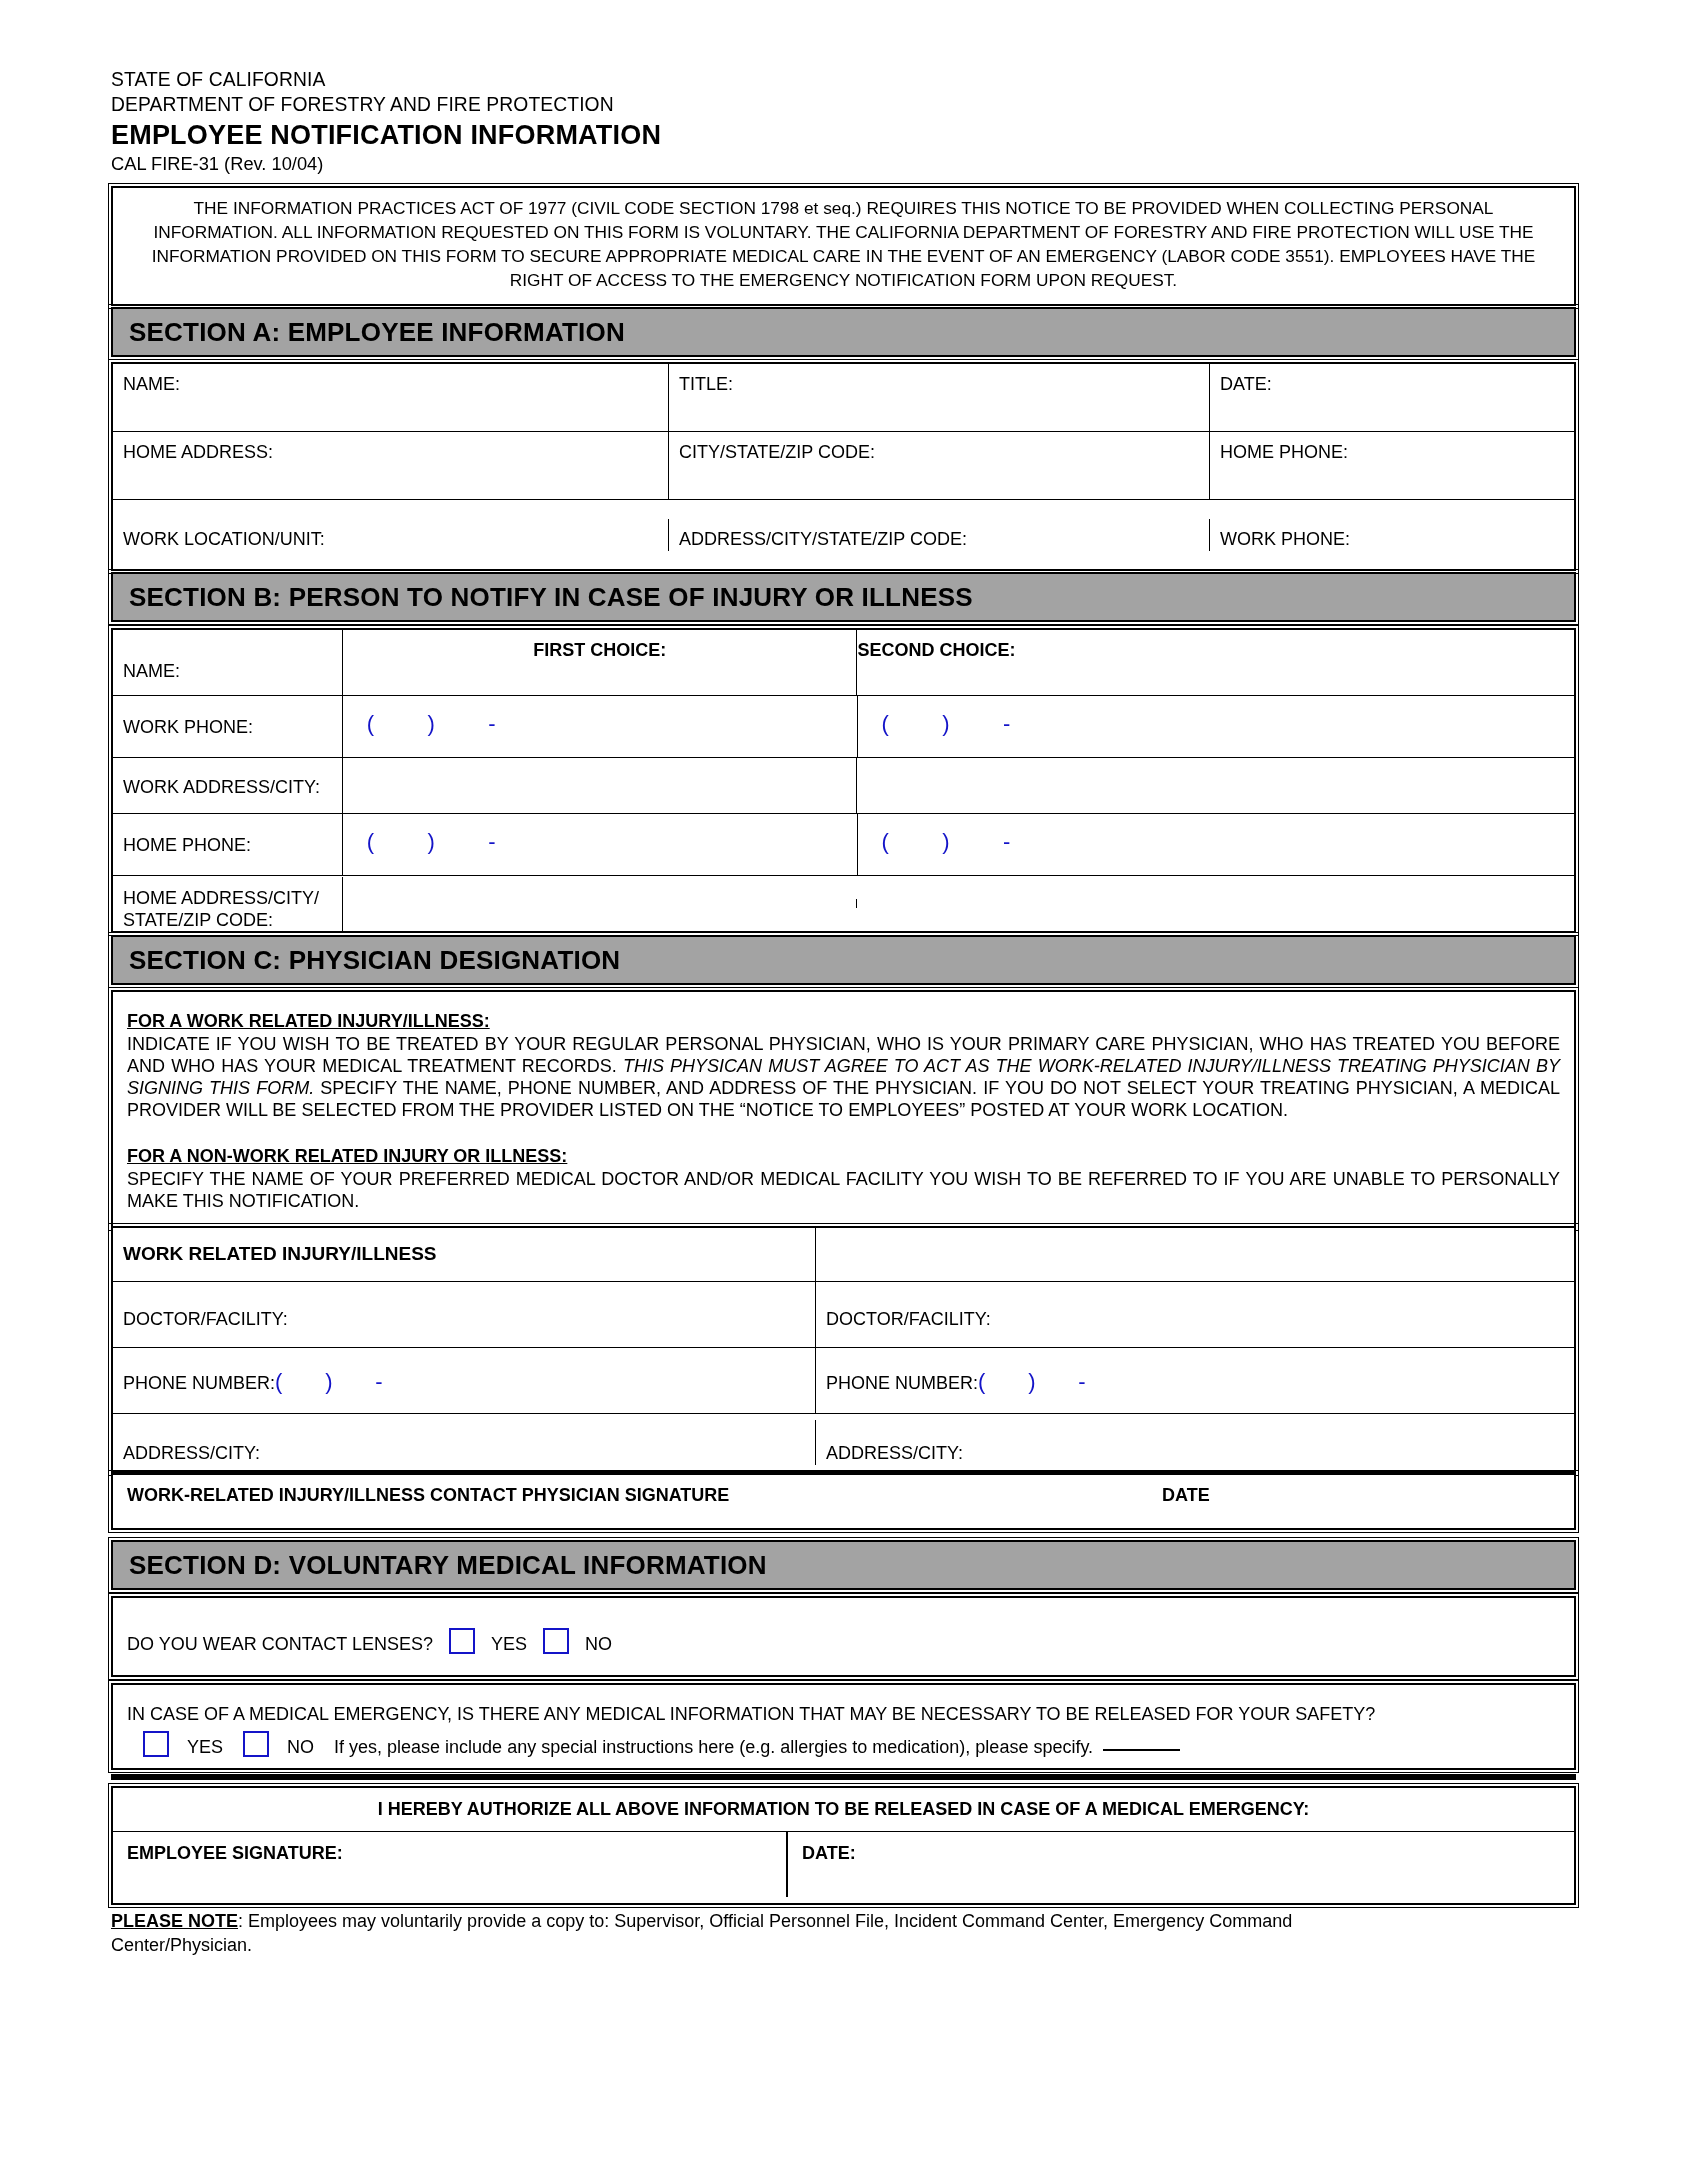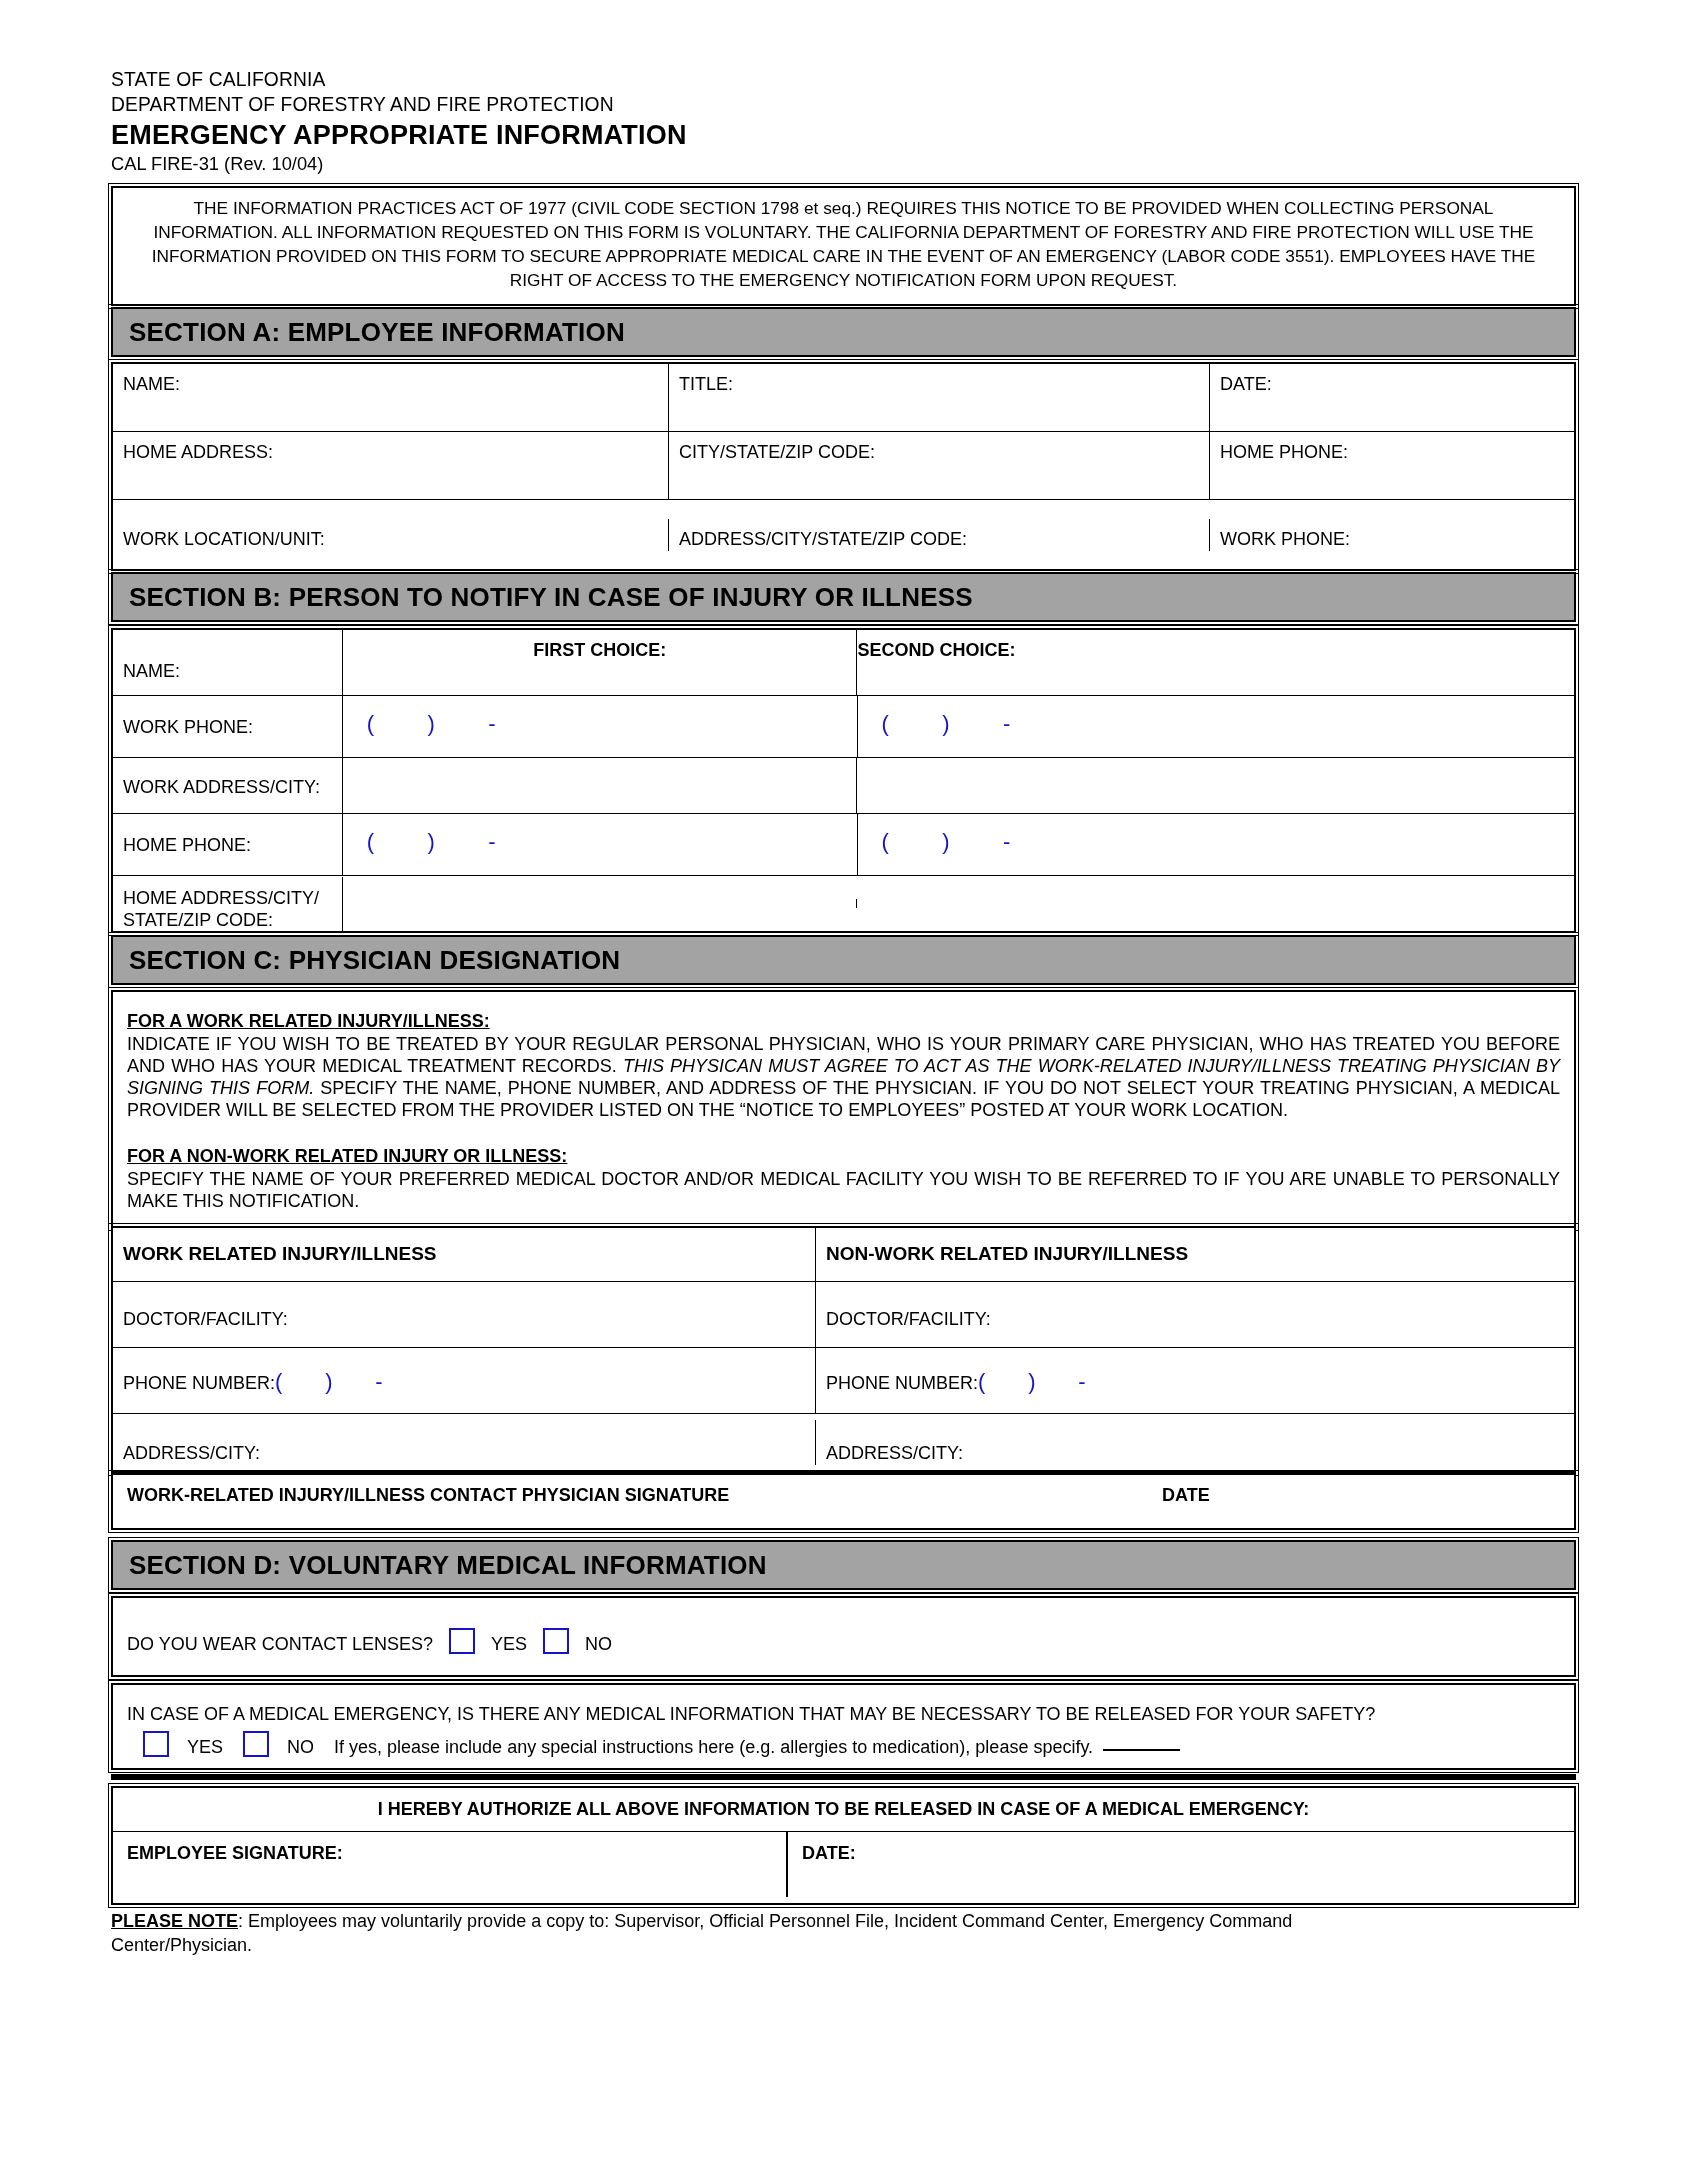--- a/index.html
+++ b/index.html
@@ -213,21 +213,21 @@
   }
 </style>
 </head>
 <body>
 
 <div class="page">
 
   <div class="masthead">
     <div class="mast-line">STATE OF CALIFORNIA</div>
     <div class="mast-line">DEPARTMENT OF FORESTRY AND FIRE PROTECTION</div>
-    <div class="mast-title">EMERGENCY APPROPRIATE INFORMATION</div>
+    <div class="mast-title">EMPLOYEE NOTIFICATION INFORMATION</div>
     <div class="mast-rev">CAL FIRE-31 (Rev. 10/04)</div>
   </div>
 
   <div class="frame notice">
     <p>THE INFORMATION PRACTICES ACT OF 1977 (CIVIL CODE SECTION 1798 et seq.) REQUIRES THIS NOTICE TO BE PROVIDED WHEN COLLECTING PERSONAL INFORMATION.  ALL INFORMATION REQUESTED ON THIS FORM IS VOLUNTARY.  THE CALIFORNIA DEPARTMENT OF FORESTRY AND FIRE PROTECTION WILL USE THE INFORMATION PROVIDED ON THIS FORM TO SECURE APPROPRIATE MEDICAL CARE IN THE EVENT OF AN EMERGENCY (LABOR CODE 3551).  EMPLOYEES HAVE THE RIGHT OF ACCESS TO THE EMERGENCY NOTIFICATION FORM UPON REQUEST.</p>
   </div>
 
   <div class="sec-bar" style="top:307px;">
     <span>SECTION A:  EMPLOYEE INFORMATION</span>
   </div>
@@ -337,23 +337,20 @@
     <div class="gap"></div>
     <h4>FOR A NON-WORK RELATED INJURY OR ILLNESS:</h4>
     <p>SPECIFY THE NAME OF YOUR PREFERRED MEDICAL DOCTOR AND/OR MEDICAL FACILITY YOU WISH TO BE REFERRED TO IF YOU ARE UNABLE TO PERSONALLY MAKE THIS NOTIFICATION.</p>
   </div>
 
   <div class="gtable" style="top:1226px;">
     <div class="row" style="height:53px;">
       <div class="cell" style="width:703px; padding-top:15px;">
         <span class="lbl bold" style="font-size:19px;">WORK RELATED INJURY/ILLNESS</span>
       </div>
-      <div class="cell last" style="width:758px; padding-top:15px;">
-        <span class="lbl bold" style="font-size:19px;">NON-WORK RELATED INJURY/ILLNESS</span>
-      </div>
     </div>
     <div class="row" style="height:65px;">
       <div class="cell" style="width:703px; padding-top:26px;">
         <span class="lbl">DOCTOR/FACILITY:</span>
       </div>
       <div class="cell last" style="width:758px; padding-top:26px;">
         <span class="lbl">DOCTOR/FACILITY:</span>
       </div>
     </div>
     <div class="row" style="height:65px;">

